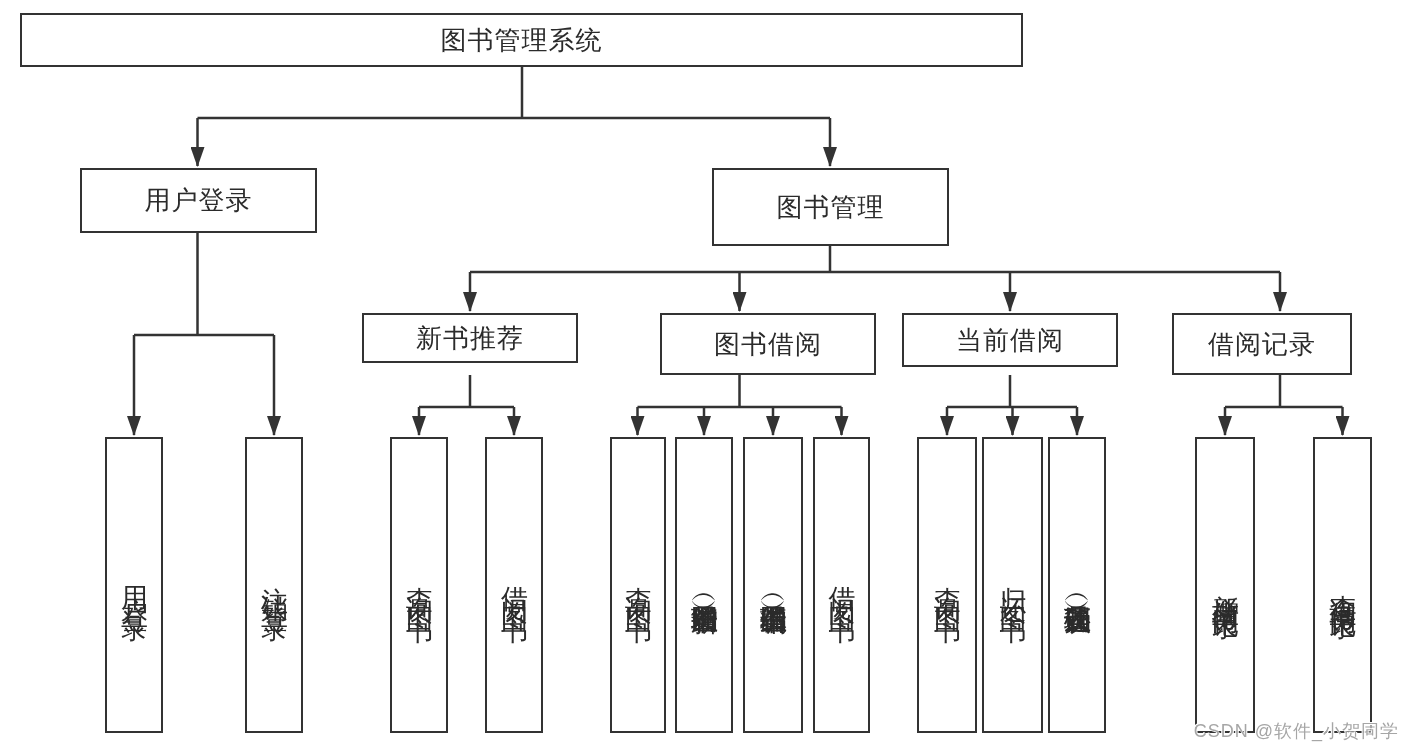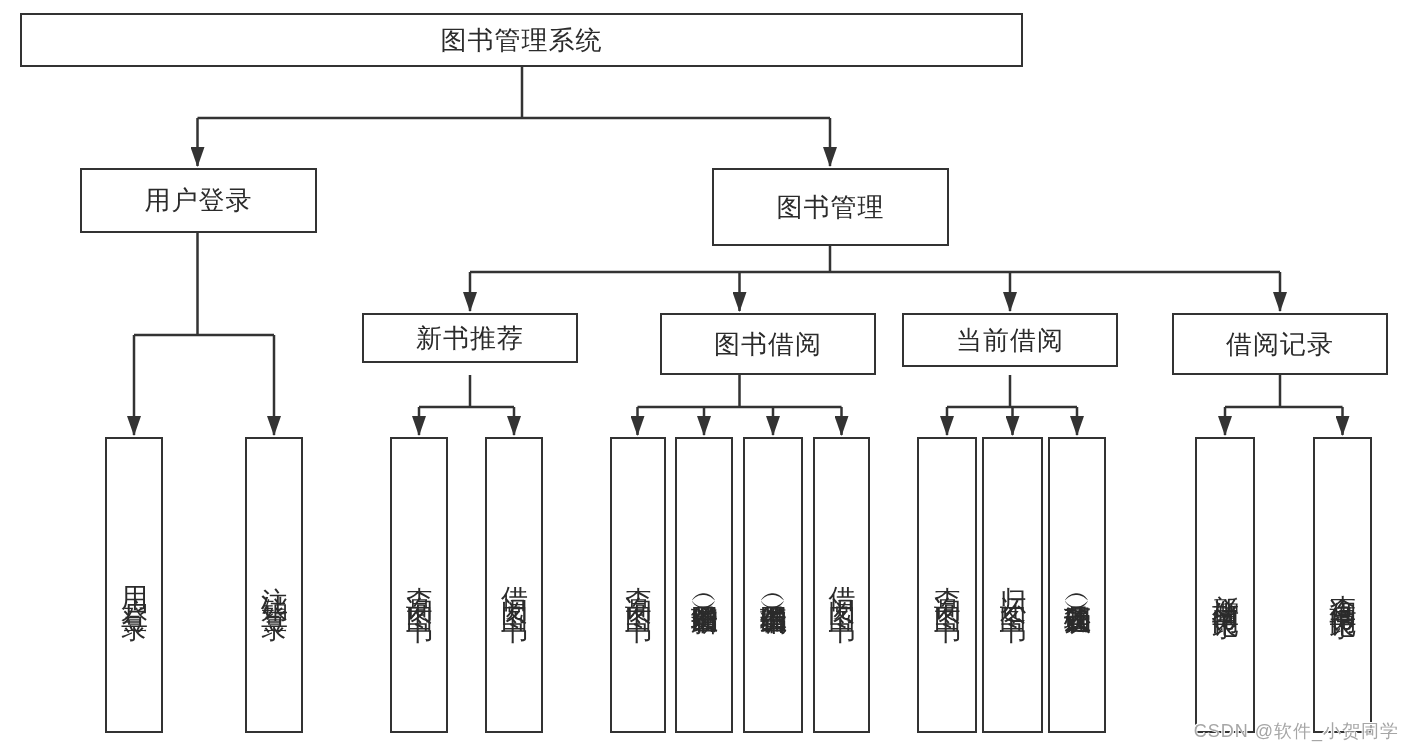--- a/index.html
+++ b/index.html
@@ -54,21 +54,21 @@
   .sp4  span { letter-spacing: 4px; }
   .sp0  span { letter-spacing: 0; }
 
   
   .n-root           { left: 20px;   top: 13px;  width: 1003px; height: 54px; }
   .n-user-login     { left: 80px;   top: 168px; width: 237px;  height: 65px; }
   .n-book-mgmt      { left: 712px;  top: 168px; width: 237px;  height: 78px; }
   .n-new-book-rec   { left: 362px;  top: 313px; width: 216px;  height: 50px; }
   .n-book-borrow    { left: 632px;  top: 313px; width: 216px;  height: 62px; margin-left: 28px; }
   .n-current-borrow { left: 902px;  top: 313px; width: 216px;  height: 54px; }
-  .n-borrow-records { left: 1172px; top: 313px; width: 216px;  height: 62px; }
+  .n-borrow-records { left: 1172px; top: 313px; width: 180px;  height: 62px; }
 
   .leaf { top: 437px; height: 296px; }
   .n-login       { left: 105px;  width: 58px; }
   .n-logout      { left: 245px;  width: 58px; }
   .n-rec-query   { left: 390px;  width: 58px; }
   .n-rec-borrow  { left: 485px;  width: 58px; }
   .n-bb-query    { left: 610px;  width: 56px; }
   .n-bb-add      { left: 675px;  width: 58px; }
   .n-bb-edit     { left: 743px;  width: 60px; }
   .n-bb-borrow   { left: 813px;  width: 57px; }

